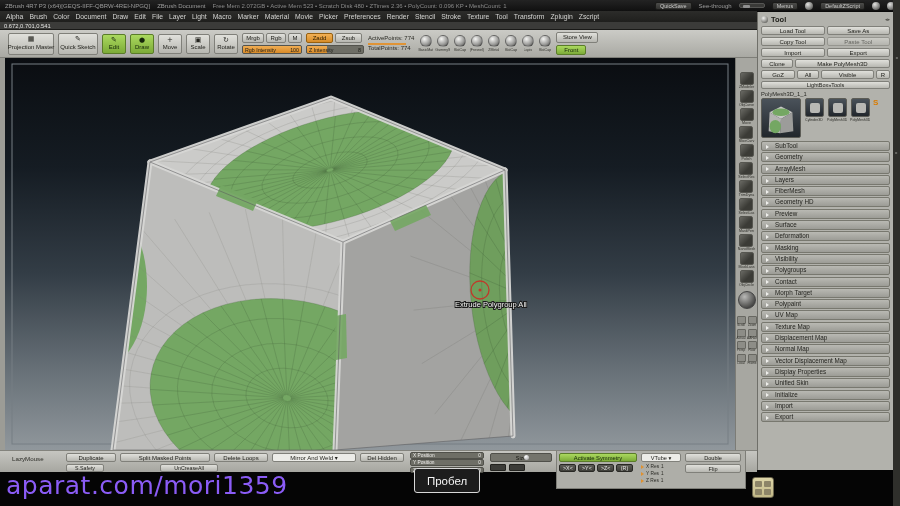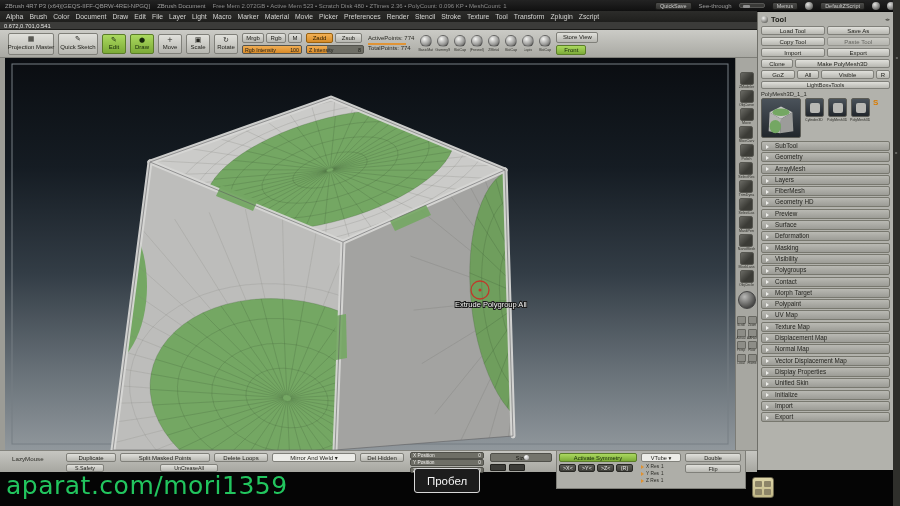--- a/index.html
+++ b/index.html
@@ -119,21 +119,21 @@
   font-size:5.3px; color:#15150f; text-align:center; line-height:8px; }
 .size-slider .handle { position:absolute; left:55%; top:1px; width:5px; height:5px; border-radius:50%;
   background:radial-gradient(circle at 35% 30%,#fff,#999); }
 .valbox { width:16px; height:7px; background:#3c3c38; border:1px solid #23231f; border-radius:1px; }
 .sympanel { position:absolute; left:556px; top:0; width:190px; height:38px; background:#aeaea8;
   border:1px solid #7e7e78; border-top:none; }
 .sp { position:absolute; font-size:5.6px; }
 .resrow { display:flex; align-items:center; gap:2px; height:7px; font-size:4.8px; color:#2a2a25; }
 .resrow .dia { width:0; height:0; border-left:3px solid #e0912f; border-top:2.5px solid transparent; border-bottom:2.5px solid transparent; }
 .watermark { position:absolute; left:6px; top:471px; font-size:25px; letter-spacing:0.5px;
-  color:#22c55e; font-family:"DejaVu Sans",sans-serif; }
+  color:#8b5cf6; font-family:"DejaVu Sans",sans-serif; }
 .keybox { position:absolute; left:414px; top:468px; min-width:66px; height:25px; background:#1c1c1c;
   border:1px solid #d8d8d8; border-radius:3px; color:#f4f4f4; font-size:11.5px;
   display:flex; align-items:center; justify-content:center; padding:0 0; }
 .macrobtn { position:absolute; left:752px; top:477px; width:22px; height:21px; border-radius:3px;
   background:linear-gradient(#ddd5a8,#c2b988); border:1px solid #6e6850; display:grid;
   grid-template-columns:7px 7px; gap:2px; align-content:center; justify-content:center; }
 .macrobtn span { width:7px; height:6px; background:#8d8568; border-radius:1px; }
 .glyph { font-family:"DejaVu Sans",sans-serif; }
 </style>
 </head>

